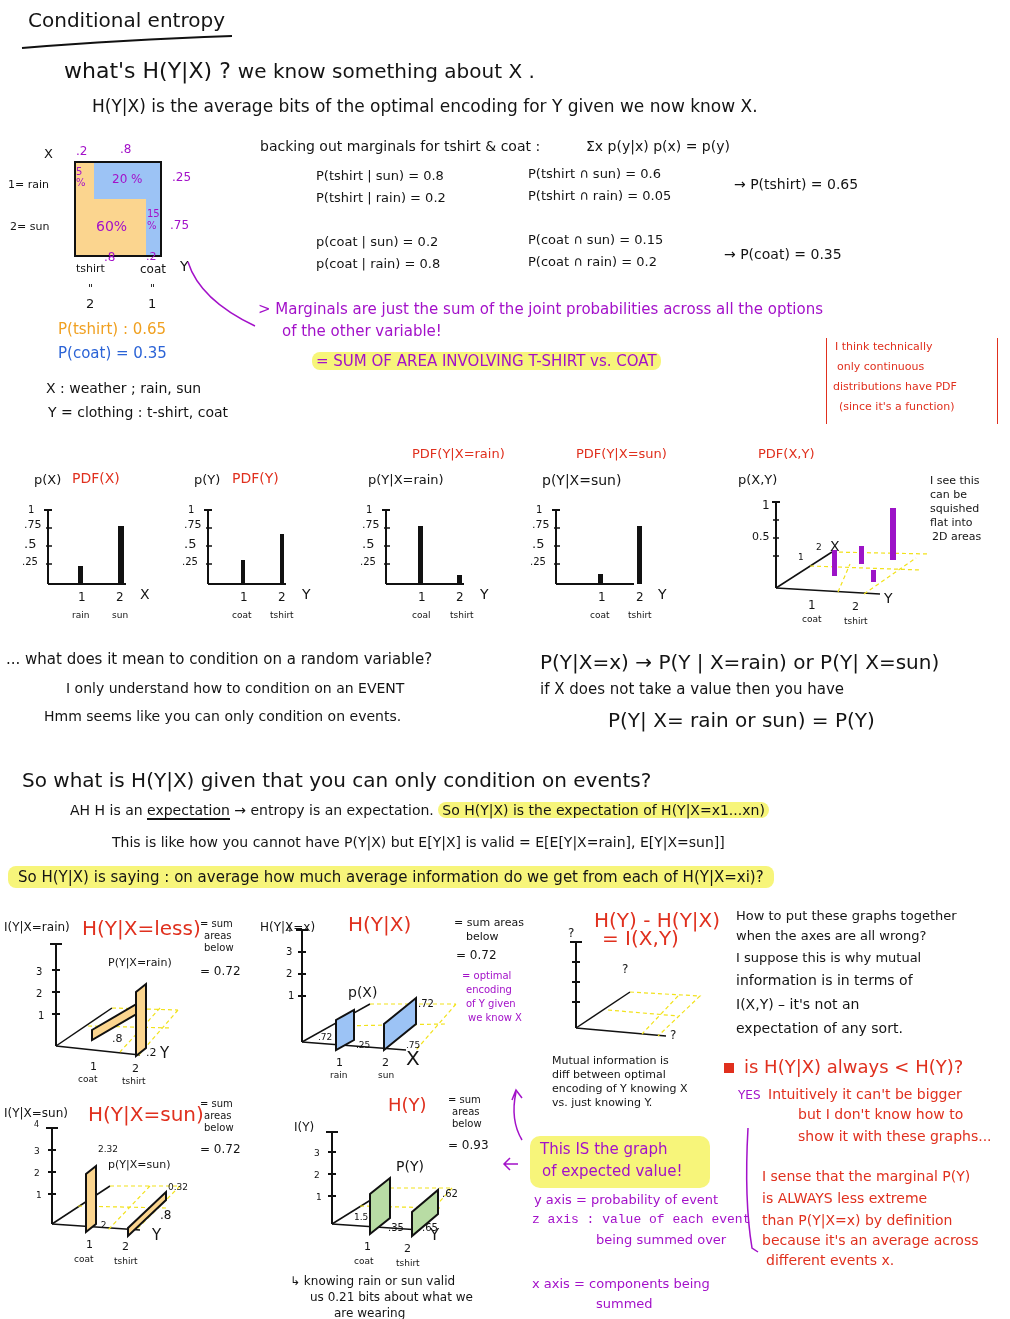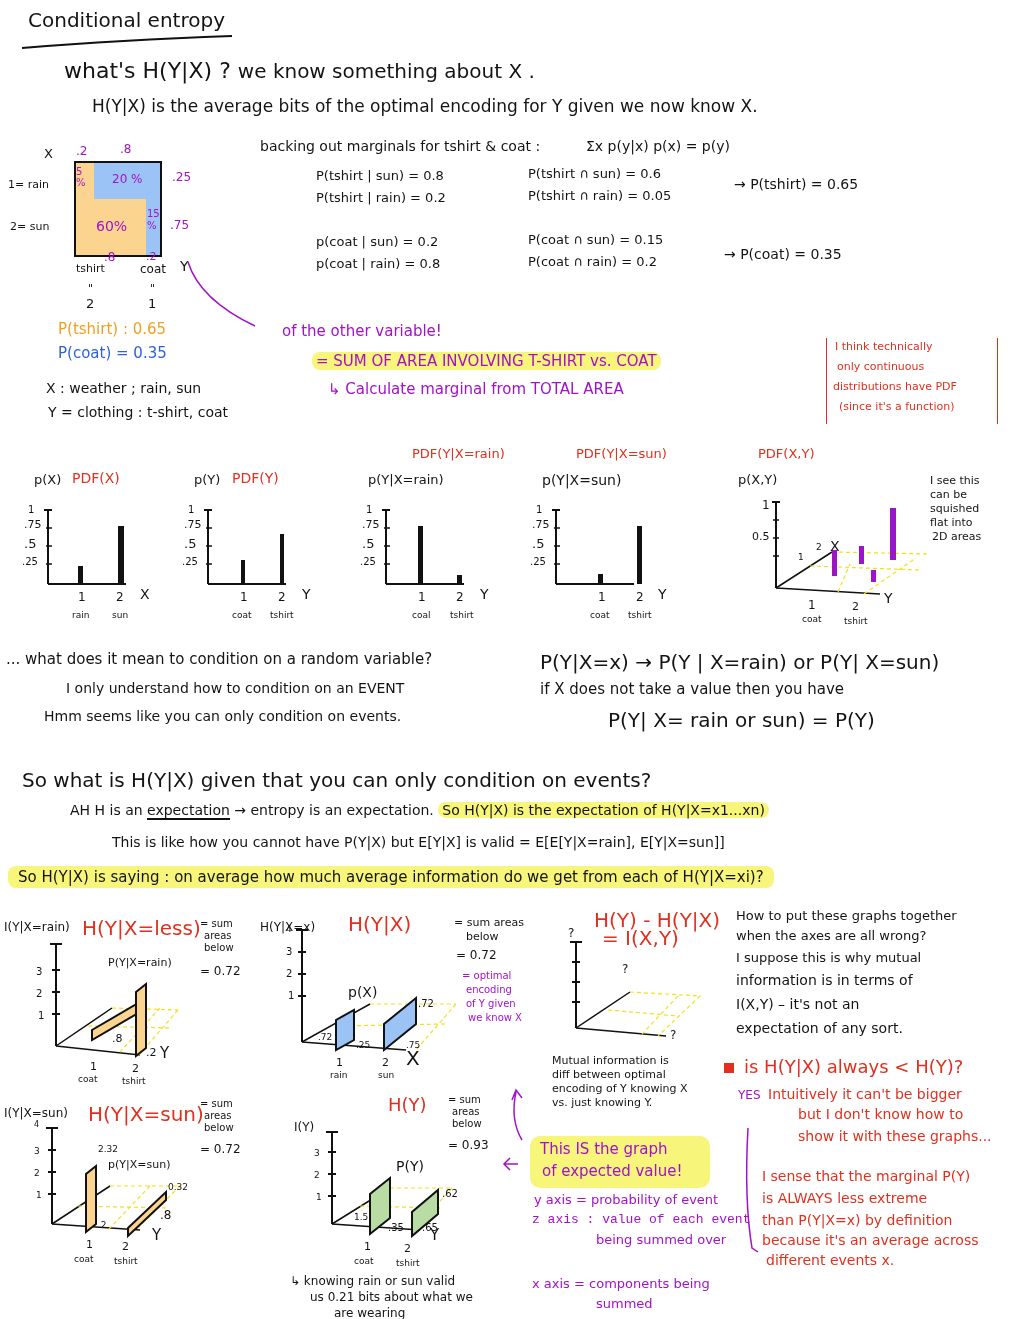--- a/index.html
+++ b/index.html
@@ -88,23 +88,23 @@
   <div class="t k s13" style="left:274px;top:28px;">P(tshirt ∩ sun) = 0.6</div>
   <div class="t k s13" style="left:274px;top:50px;">P(tshirt ∩ rain) = 0.05</div>
   <div class="t k s13" style="left:274px;top:94px;">P(coat ∩ sun) = 0.15</div>
   <div class="t k s13" style="left:274px;top:116px;">P(coat ∩ rain) = 0.2</div>
 
   <div class="t k s14" style="left:480px;top:38px;">→ P(tshirt) = 0.65</div>
   <div class="t k s14" style="left:470px;top:108px;">→ P(coat) = 0.35</div>
 </div>
 
 <div class="block lines" style="left:258px;top:300px;width:600px;height:120px;">
+  <div class="t p s15" style="left:0;top:0;">&gt; Marginals are just the sum of the joint probabilities across all the options</div>
   <div class="t p s15" style="left:24px;top:22px;">of the other variable!</div>
   <div class="t p s15" style="left:54px;top:52px;"><span class="hl">= SUM OF AREA INVOLVING  T-SHIRT vs. COAT</span></div>
-  <div class="t p s15" style="left:70px;top:80px;">↳ Calculate marginal from  TOTAL AREA</div>
 </div>
 
 <div class="block" style="left:826px;top:338px;width:170px;height:86px;border-left:1.5px solid #e0301e;border-right:1.5px solid #e0301e;">
   <div class="t r s11" style="left:8px;top:2px;">I think technically</div>
   <div class="t r s11" style="left:10px;top:22px;">only continuous</div>
   <div class="t r s11" style="left:6px;top:42px;">distributions have PDF</div>
   <div class="t r s11" style="left:12px;top:62px;">(since it's a function)</div>
 </div>
 
 <div class="block" style="left:20px;top:470px;width:150px;height:160px;">

